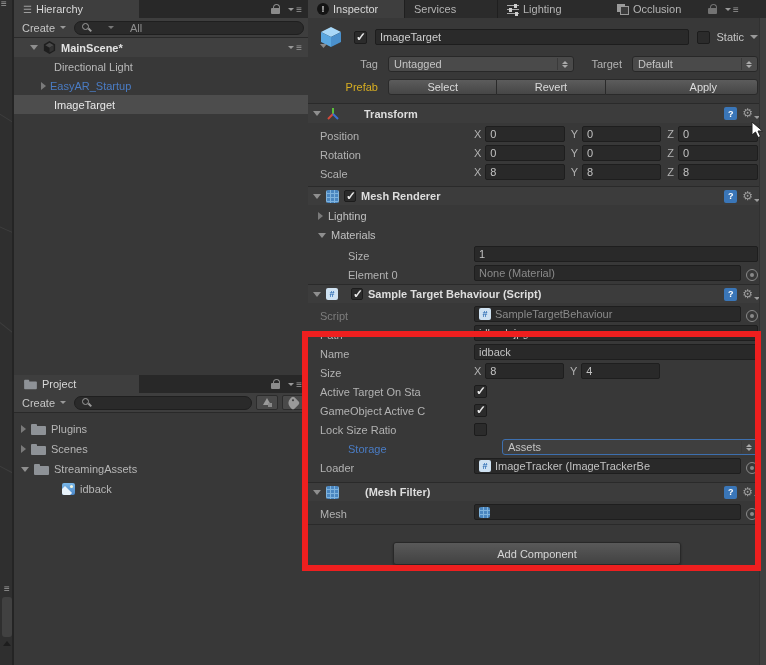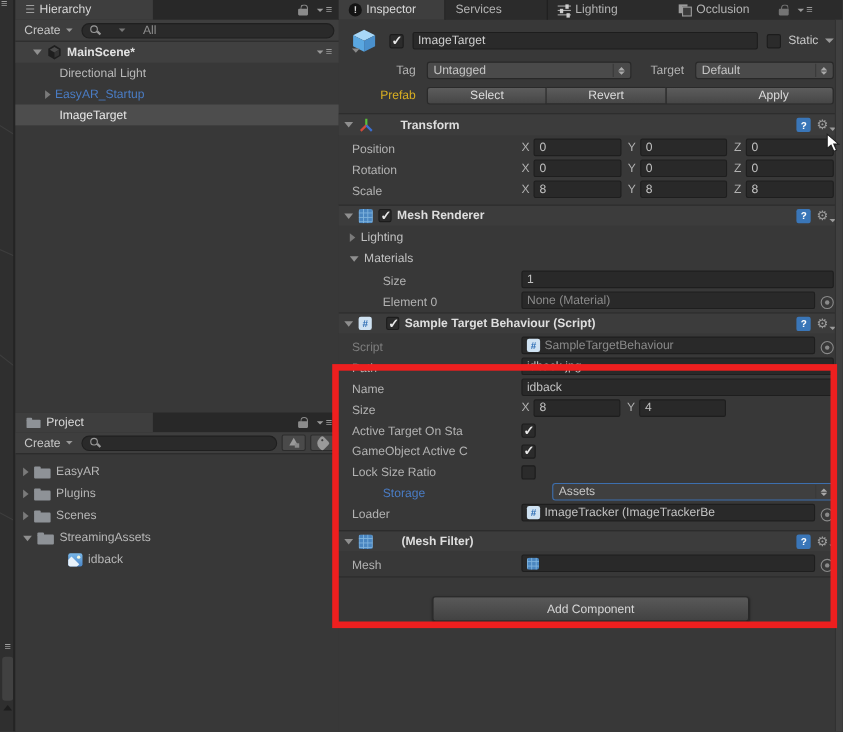--- a/index.html
+++ b/index.html
@@ -271,25 +271,20 @@
         <span class="persontype"></span>
       </div>
     <div class="iconbtn">
         <span class="tag-ico"></span>
       </div>
   </div>
   <div style="height:6px;"></div>
   <div class="prow">
     <span class="tri-right"></span>
     <span class="folder-ico"></span>
-    <span>EasyAR</span>
-  </div>
-  <div class="prow">
-    <span class="tri-right"></span>
-    <span class="folder-ico"></span>
     <span>Plugins</span>
   </div>
   <div class="prow">
     <span class="tri-right"></span>
     <span class="folder-ico"></span>
     <span>Scenes</span>
   </div>
   <div class="prow">
     <span class="fold-open"></span>
     <span class="folder-ico"></span>

